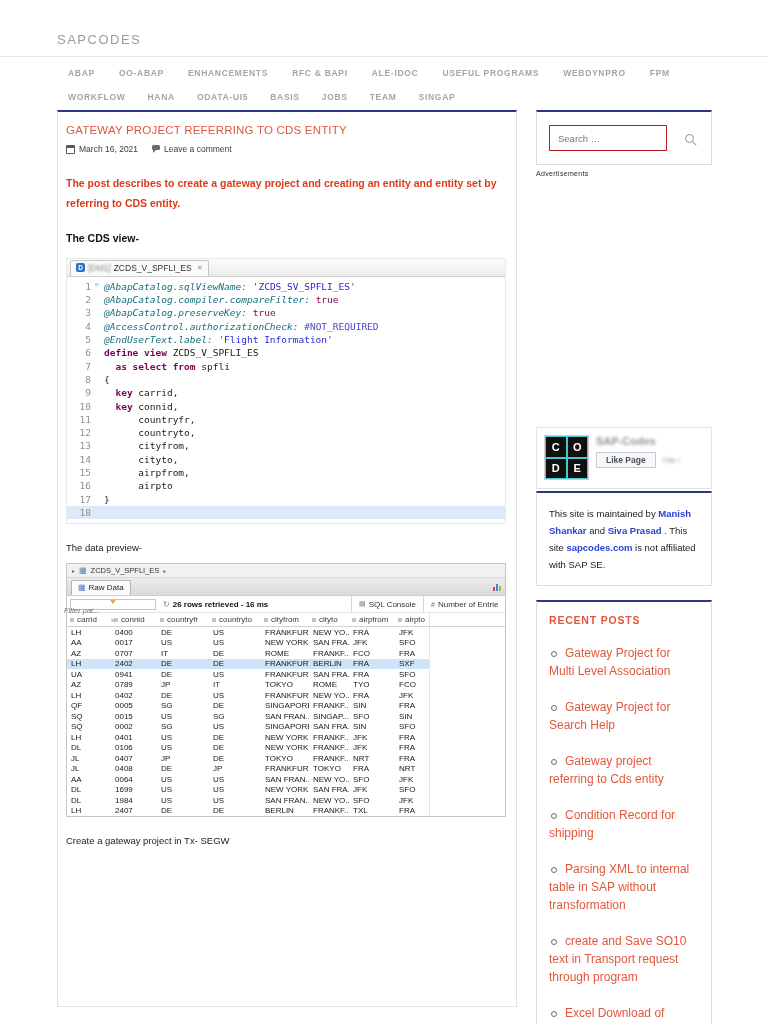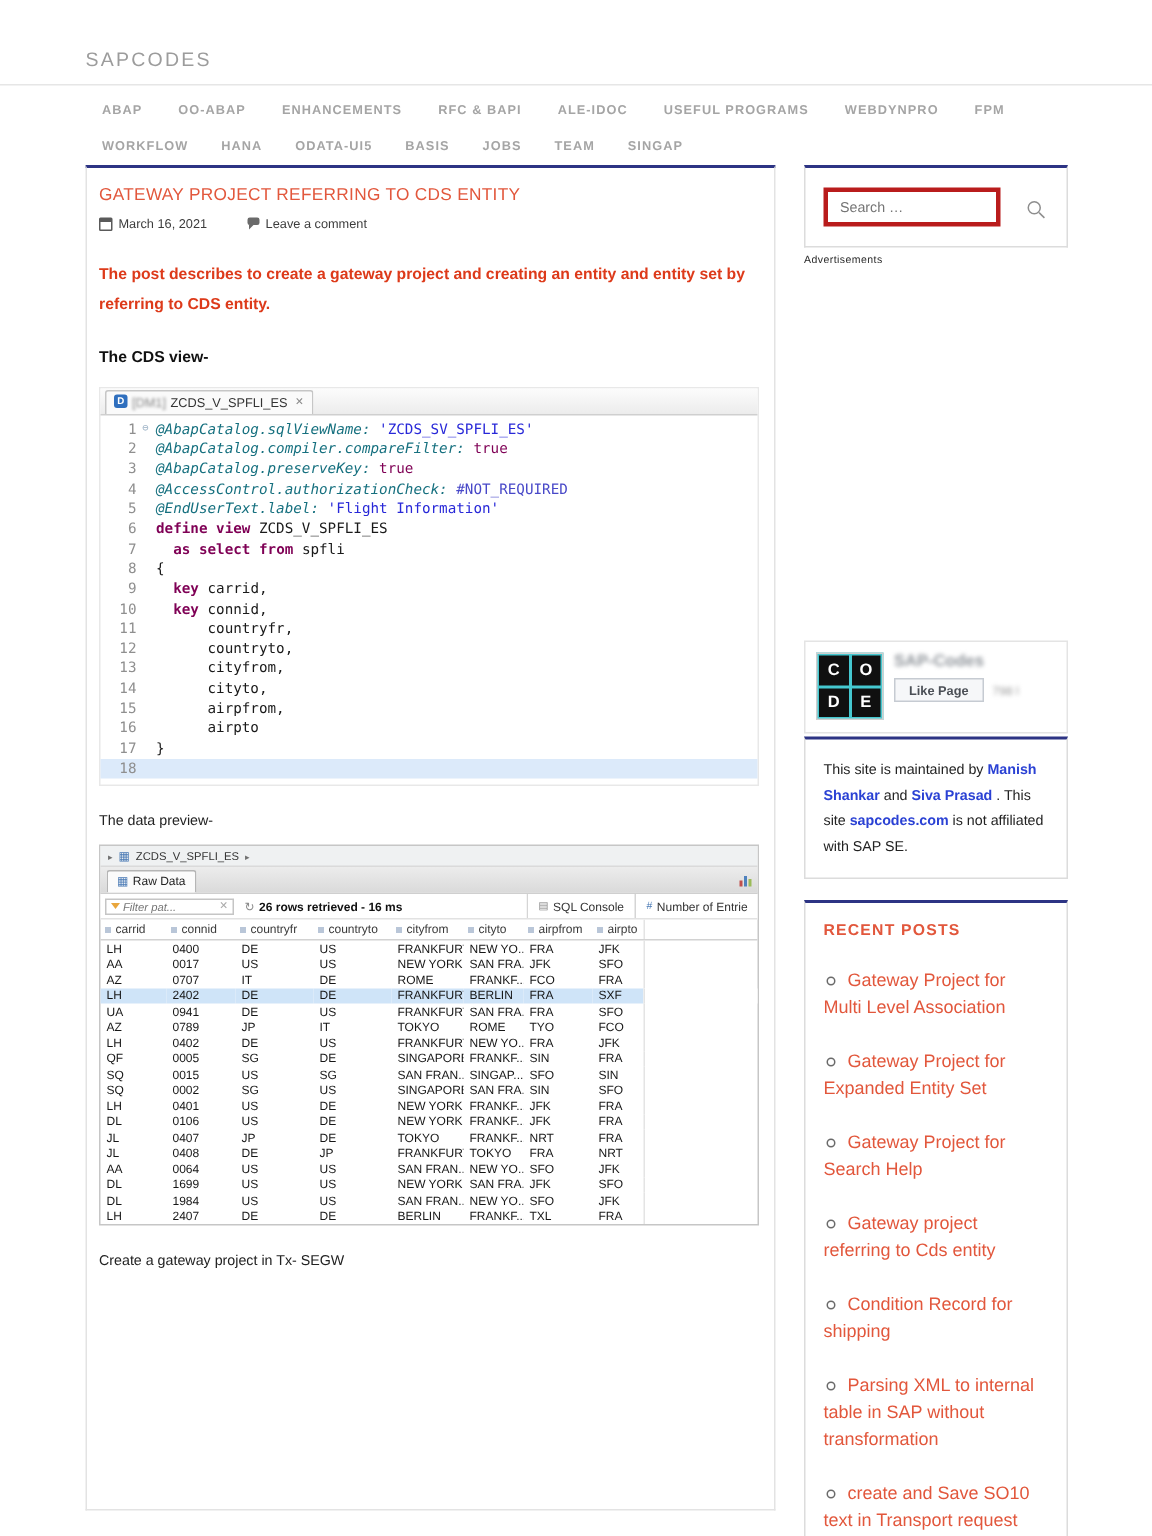--- a/index.html
+++ b/index.html
@@ -10,21 +10,21 @@
 a{text-decoration:none;}
 .logo{margin:32px 0 0 57px;font-size:13px;color:#9c9c9c;letter-spacing:1.5px;}
 .header-rule{border:0;border-top:1px solid #e6e6e6;margin:9px 0 0 0;}
 .nav-row{display:flex;flex-wrap:wrap;column-gap:24px;margin:11px 40px 0 68px;font-size:8.5px;font-weight:bold;letter-spacing:.7px;}
 .nav-row.second{margin-top:14px;column-gap:22px;}
 .nav-link{color:#a5a5a5;}
 .main-wrap{display:flex;margin:8px 56px 0 57px;gap:19px;align-items:flex-start;}
 
 .post-box{box-sizing:border-box;width:460px;height:897px;border:1px solid #e3e3e3;border-top:2px solid var(--navy);padding:8px;background:#fff;overflow:hidden;}
 .post-title{display:block;font-size:11.5px;color:var(--accent);letter-spacing:.2px;margin-top:4px;font-weight:normal;}
-.post-meta{display:flex;align-items:center;margin-top:8px;font-size:8.5px;color:#3c3c3c;gap:13px;}
+.post-meta{display:flex;align-items:center;margin-top:8px;font-size:8.5px;color:#3c3c3c;}
 .meta-group{display:flex;align-items:center;gap:4px;margin-right:14px;color:#3c3c3c;}
 .cal-icon{width:7px;height:5px;border:1px solid #5a5a5a;border-top:3px solid #5a5a5a;border-radius:1px;display:inline-block;}
 .comment-icon{width:8px;height:5px;background:#6a6a6a;border-radius:1.5px;display:inline-block;position:relative;margin-bottom:3px;}
 .comment-icon::after{content:"";position:absolute;left:1px;bottom:-3px;border-top:3px solid #6a6a6a;border-right:3px solid transparent;}
 .post-intro{margin-top:20px;width:432px;font-size:10.5px;font-weight:bold;color:var(--intro-red);line-height:1.9;}
 .section-heading{margin-top:18px;font-size:10.5px;font-weight:bold;color:#111;}
 
 .code-block{margin-top:14px;border:1px solid #e8e8e8;width:440px;box-sizing:border-box;}
 .code-tabbar{height:17px;background:linear-gradient(#fcfcfc,#ececec);border-bottom:1px solid #cfcfcf;display:flex;align-items:flex-end;}
 .code-tab{display:inline-flex;align-items:center;gap:3px;background:#fafafa;border:1px solid #c6c6c6;border-bottom:none;border-radius:2px 2px 0 0;margin-left:3px;padding:1px 5px 2px;font-size:8.5px;color:#333;height:12px;}
@@ -44,21 +44,21 @@
 .preview{margin-top:10px;border:1px solid #c6c6c6;width:440px;box-sizing:border-box;background:#fff;}
 .crumb-bar{height:13px;background:#eff1f2;border-bottom:1px solid #dadada;display:flex;align-items:center;gap:4px;padding-left:5px;font-size:7.5px;color:#333;}
 .crumb-arrow{color:#707070;font-size:6px;}
 .grid-icon{color:#4a7ab5;font-size:8px;line-height:1;}
 .preview-tabbar{height:17px;background:linear-gradient(#ececec,#dadada);display:flex;align-items:flex-end;position:relative;border-bottom:1px solid #cfcfcf;}
 .preview-tab{display:inline-flex;align-items:center;gap:3px;background:#fbfbfb;border:1px solid #b5b5b5;border-bottom:none;margin-left:4px;padding:1px 6px 2px;font-size:8px;color:#222;border-radius:2px 2px 0 0;height:11px;}
 .chart-icon{position:absolute;right:4px;top:5px;display:flex;align-items:flex-end;gap:1px;height:8px;}
 .chart-icon span{width:2px;display:block;}
 .bar1{height:4px;background:#c0504d;} .bar2{height:7px;background:#4f81bd;} .bar3{height:5px;background:#9bbb59;}
 .preview-toolbar{height:16px;background:#fff;border-bottom:1px solid #e2e2e2;display:flex;align-items:center;padding-left:3px;position:relative;}
-.filter-box{display:flex;align-items:center;gap:2px;border:1px solid #c5c5c5;height:11px;width:86px;padding:0 3px;box-sizing:border-box;}
+.filter-box{display:flex;align-items:center;gap:2px;border:1px solid #c5c5c5;height:11px;width:86px;padding:0 3px;box-sizing:border-box;flex-direction:column;}
 .funnel-icon{width:0;height:0;border-left:3.5px solid transparent;border-right:3.5px solid transparent;border-top:4px solid #e9a63c;}
 .filter-input{border:none;outline:none;flex:1;min-width:0;font-size:7.5px;font-style:italic;color:#999;font-family:inherit;background:transparent;}
 .clear-icon{color:#aaa;font-size:7px;}
 .refresh-icon{color:#8a8a8a;font-size:8px;margin:0 3px 0 7px;}
 .status-text{font-weight:bold;font-size:8px;color:#111;white-space:nowrap;}
 .toolbar-right{position:absolute;right:0;top:0;height:100%;display:flex;align-items:center;overflow:hidden;}
 .sql-console{display:flex;align-items:center;gap:3px;font-size:8px;color:#333;padding:0 7px;border-left:1px solid #d5d5d5;border-right:1px solid #d5d5d5;height:100%;}
 .sql-icon{color:#7a7a7a;font-size:7px;}
 .entries{display:flex;align-items:center;gap:3px;font-size:8px;color:#333;padding-left:7px;width:74px;white-space:nowrap;overflow:hidden;height:100%;}
 .num-icon{color:#4a7ab5;font-size:7px;}
@@ -76,21 +76,21 @@
 .table-header .th:nth-child(7),.tr .td:nth-child(7){width:46px;}
 .table-header .th:nth-child(8),.tr .td:nth-child(8){width:34px;}
 .th-fill,.td-fill{flex:1 !important;width:auto !important;border-left:1px solid #e4e4e4;}
 .tr-sel .td{background:var(--sel);}
 .tr-sel .td-fill{background:#fff;}
 .closing-text{margin-top:18px;font-size:9.5px;color:#222;}
 
 .sidebar{width:176px;flex:none;}
 .sbox{box-sizing:border-box;border:1px solid #dcdcdc;border-top:2px solid var(--navy);background:#fff;}
 .search-box{padding:13px 12px;display:flex;align-items:center;}
-.search-field{width:118px;height:26px;border:3px solid #b91c1c;box-sizing:border-box;font-size:9.5px;padding:0 8px;color:#555;font-family:inherit;outline:none;}
+.search-field{width:118px;height:26px;border:1px solid #b91c1c;box-sizing:border-box;font-size:9.5px;padding:0 8px;color:#555;font-family:inherit;outline:none;}
 .search-btn{margin-left:14px;background:none;border:none;padding:4px;cursor:pointer;}
 .mag-icon{display:block;width:7px;height:7px;border:1px solid #8e8e8e;border-radius:50%;position:relative;}
 .mag-icon::after{content:"";position:absolute;width:5px;height:1px;background:#8e8e8e;transform:rotate(45deg);right:-4px;bottom:-2px;}
 .ads-label{margin-top:5px;font-size:7px;color:#2a2a2a;letter-spacing:.3px;}
 .ad-space{height:250px;}
 .fb-box{box-sizing:border-box;border:1px solid #e4e4e4;height:62px;padding:7px;display:flex;gap:7px;overflow:hidden;background:#fff;}
 .fb-avatar{width:45px;height:45px;background:#45c8d0;border:1px solid #cfcfcf;display:grid;grid-template-columns:1fr 1fr;gap:2px;padding:1px;box-sizing:border-box;flex:none;}
 .fb-tile{background:#101010;color:#fff;font-size:11px;font-weight:bold;display:flex;align-items:center;justify-content:center;}
 .fb-right{flex:1;min-width:0;}
 .fb-name{font-size:11px;font-weight:bold;color:#90959b;filter:blur(1.5px);white-space:nowrap;}
@@ -484,21 +484,20 @@
         </div>
       </div>
     </div>
 
     <div class="sbox maintained-box"><span>This site is maintained by </span><span class="m-link">Manish Shankar</span><span> and </span><span class="m-link">Siva Prasad</span><span> . This site </span><span class="m-link">sapcodes.com</span><span> is not affiliated with SAP SE.</span></div>
 
     <div class="sbox recent-box">
       <div class="recent-heading">RECENT POSTS</div>
       <div id="recent-list">
           <div class="rp-item"><span class="rp-bullet"></span><span>Gateway Project for Multi Level Association</span></div>
-          <div class="rp-item"><span class="rp-bullet"></span><span>Gateway Project for Expanded Entity Set</span></div>
           <div class="rp-item"><span class="rp-bullet"></span><span>Gateway Project for Search Help</span></div>
           <div class="rp-item"><span class="rp-bullet"></span><span>Gateway project referring to Cds entity</span></div>
           <div class="rp-item"><span class="rp-bullet"></span><span>Condition Record for shipping</span></div>
           <div class="rp-item"><span class="rp-bullet"></span><span>Parsing XML to internal table in SAP without transformation</span></div>
           <div class="rp-item"><span class="rp-bullet"></span><span>create and Save SO10 text in Transport request through program</span></div>
           <div class="rp-item"><span class="rp-bullet"></span><span>Excel Download of Generic Internal Table Data</span></div>
         </div>
     </div>
 
     <div class="sbox subscribe-box">

